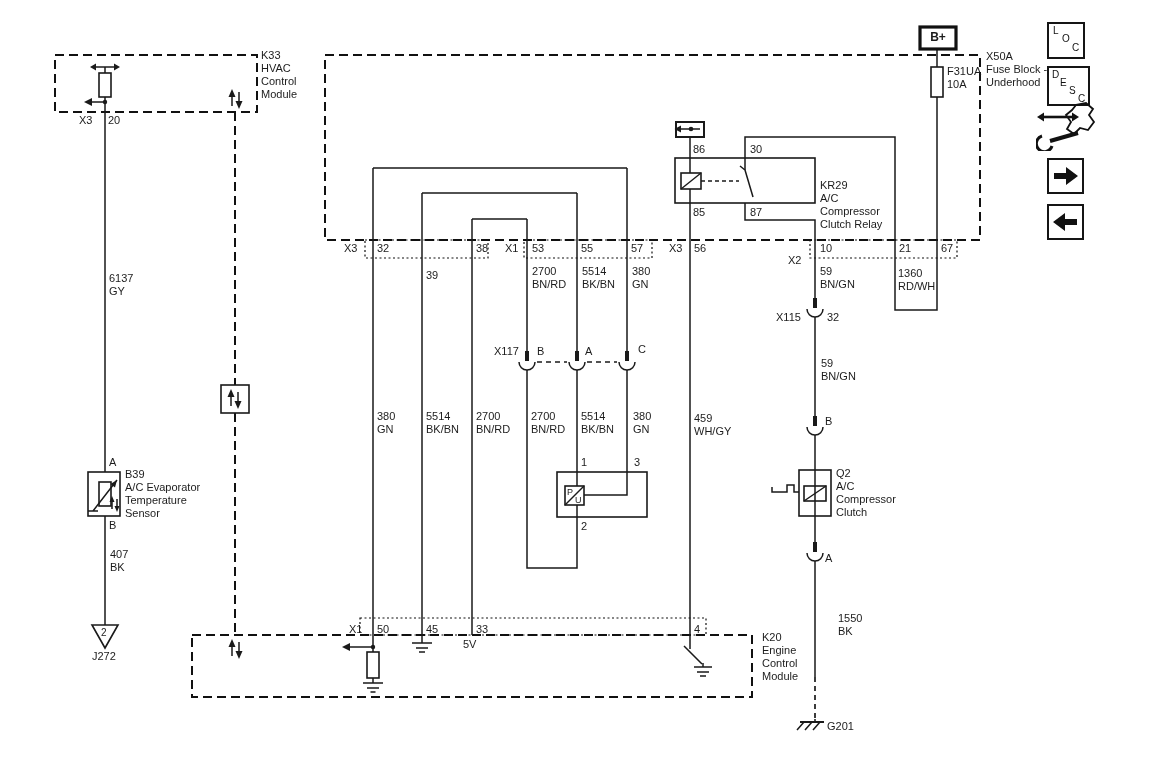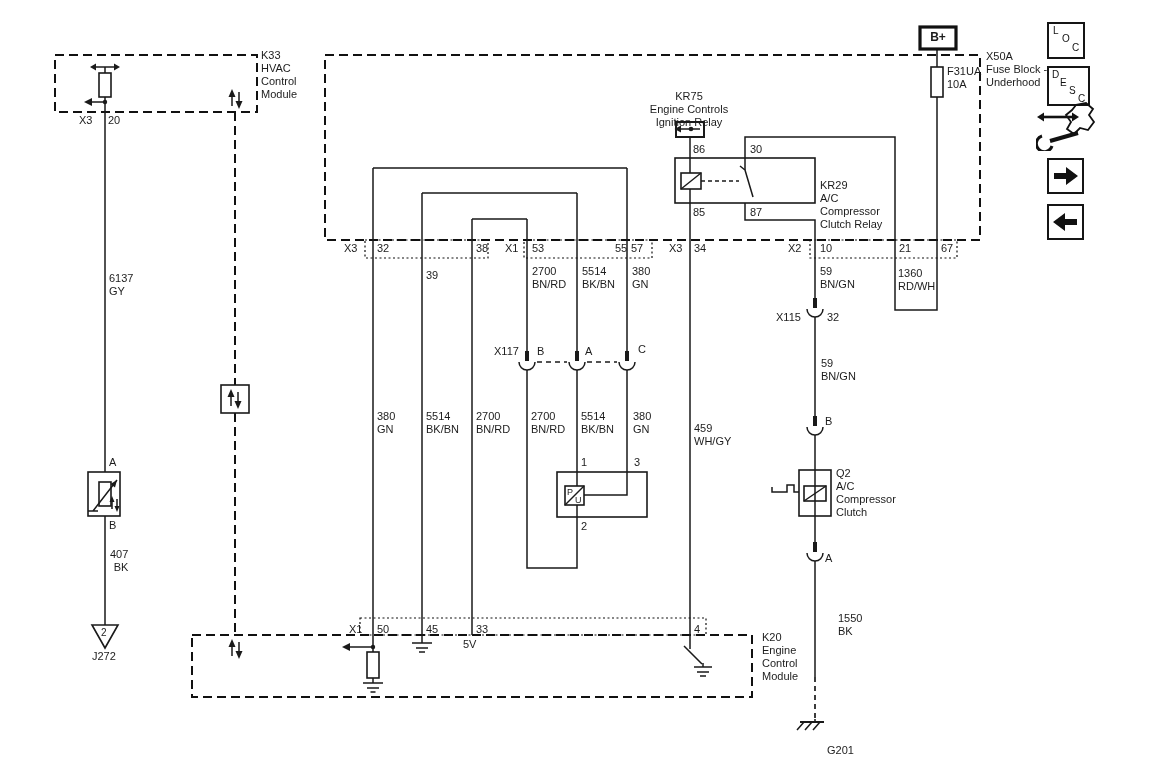--- a/index.html
+++ b/index.html
@@ -188,49 +188,50 @@
       <div class="lbl" style="left: 108px; top: 114px;">
         <div>20</div>
       </div>
       <div class="lbl" style="left: 109px; top: 272px;">
         <div>6137</div>
         <div>GY</div>
       </div>
       <div class="lbl" style="left: 109px; top: 456px;">
         <div>A</div>
       </div>
+      <div class="lbl" style="left: 125px; top: 468px;">
+        <div>B39</div>
+        <div>A/C Evaporator</div>
+        <div>Temperature</div>
+        <div>Sensor</div>
+      </div>
       <div class="lbl" style="left: 109px; top: 519px;">
         <div>B</div>
       </div>
-      <div class="lbl" style="left: 110px; top: 548px; text-align: right;">
+      <div class="lbl" style="left: 110px; top: 548px;">
         <div>407</div>
         <div>BK</div>
       </div>
       <div class="lbl" style="left: 101px; top: 626px; font-size: 10px;">
         <div>2</div>
       </div>
       <div class="lbl" style="left: 92px; top: 650px;">
         <div>J272</div>
       </div>
       <div class="lbl" style="left: 986px; top: 50px;">
         <div>X50A</div>
         <div>Fuse Block -</div>
         <div>Underhood</div>
       </div>
       <div class="lbl" style="left: 920px; top: 31px; font-size: 12px; font-weight: bold; text-align: center; width: 36px;">
         <div>B+</div>
       </div>
       <div class="lbl" style="left: 947px; top: 65px;">
         <div>F31UA</div>
         <div>10A</div>
-      </div>
-      <div class="lbl" style="left: 619px; top: 90px; text-align: center; width: 140px;">
-        <div>KR75</div>
-        <div>Engine Controls</div>
-        <div>Ignition Relay</div>
       </div>
       <div class="lbl" style="left: 693px; top: 143px;">
         <div>86</div>
       </div>
       <div class="lbl" style="left: 750px; top: 143px;">
         <div>30</div>
       </div>
       <div class="lbl" style="left: 693px; top: 206px;">
         <div>85</div>
       </div>
@@ -254,33 +255,33 @@
       </div>
       <div class="lbl" style="left: 476px; top: 242px;">
         <div>38</div>
       </div>
       <div class="lbl" style="left: 505px; top: 242px;">
         <div>X1</div>
       </div>
       <div class="lbl" style="left: 532px; top: 242px;">
         <div>53</div>
       </div>
-      <div class="lbl" style="left: 615px; top: 242px;">
+      <div class="lbl" style="left: 581px; top: 242px;">
         <div>55</div>
       </div>
       <div class="lbl" style="left: 631px; top: 242px;">
         <div>57</div>
       </div>
       <div class="lbl" style="left: 669px; top: 242px;">
         <div>X3</div>
       </div>
       <div class="lbl" style="left: 694px; top: 242px;">
-        <div>34</div>
-      </div>
-      <div class="lbl" style="left: 788px; top: 242px;">
+        <div>56</div>
+      </div>
+      <div class="lbl" style="left: 788px; top: 254px;">
         <div>X2</div>
       </div>
       <div class="lbl" style="left: 820px; top: 242px;">
         <div>10</div>
       </div>
       <div class="lbl" style="left: 899px; top: 242px;">
         <div>21</div>
       </div>
       <div class="lbl" style="left: 941px; top: 242px;">
         <div>67</div>
@@ -344,21 +345,21 @@
         <div>BN/RD</div>
       </div>
       <div class="lbl" style="left: 581px; top: 410px;">
         <div>5514</div>
         <div>BK/BN</div>
       </div>
       <div class="lbl" style="left: 633px; top: 410px;">
         <div>380</div>
         <div>GN</div>
       </div>
-      <div class="lbl" style="left: 694px; top: 422px;">
+      <div class="lbl" style="left: 694px; top: 412px;">
         <div>459</div>
         <div>WH/GY</div>
       </div>
       <div class="lbl" style="left: 581px; top: 456px;">
         <div>1</div>
       </div>
       <div class="lbl" style="left: 634px; top: 456px;">
         <div>3</div>
       </div>
       <div class="lbl" style="left: 581px; top: 520px;">
@@ -379,21 +380,21 @@
         <div>Compressor</div>
         <div>Clutch</div>
       </div>
       <div class="lbl" style="left: 825px; top: 552px;">
         <div>A</div>
       </div>
       <div class="lbl" style="left: 838px; top: 612px;">
         <div>1550</div>
         <div>BK</div>
       </div>
-      <div class="lbl" style="left: 827px; top: 720px; margin-top: 24px;">
+      <div class="lbl" style="left: 827px; top: 720px;">
         <div>G201</div>
       </div>
       <div class="lbl" style="left: 349px; top: 623px;">
         <div>X1</div>
       </div>
       <div class="lbl" style="left: 377px; top: 623px;">
         <div>50</div>
       </div>
       <div class="lbl" style="left: 426px; top: 623px;">
         <div>45</div>

